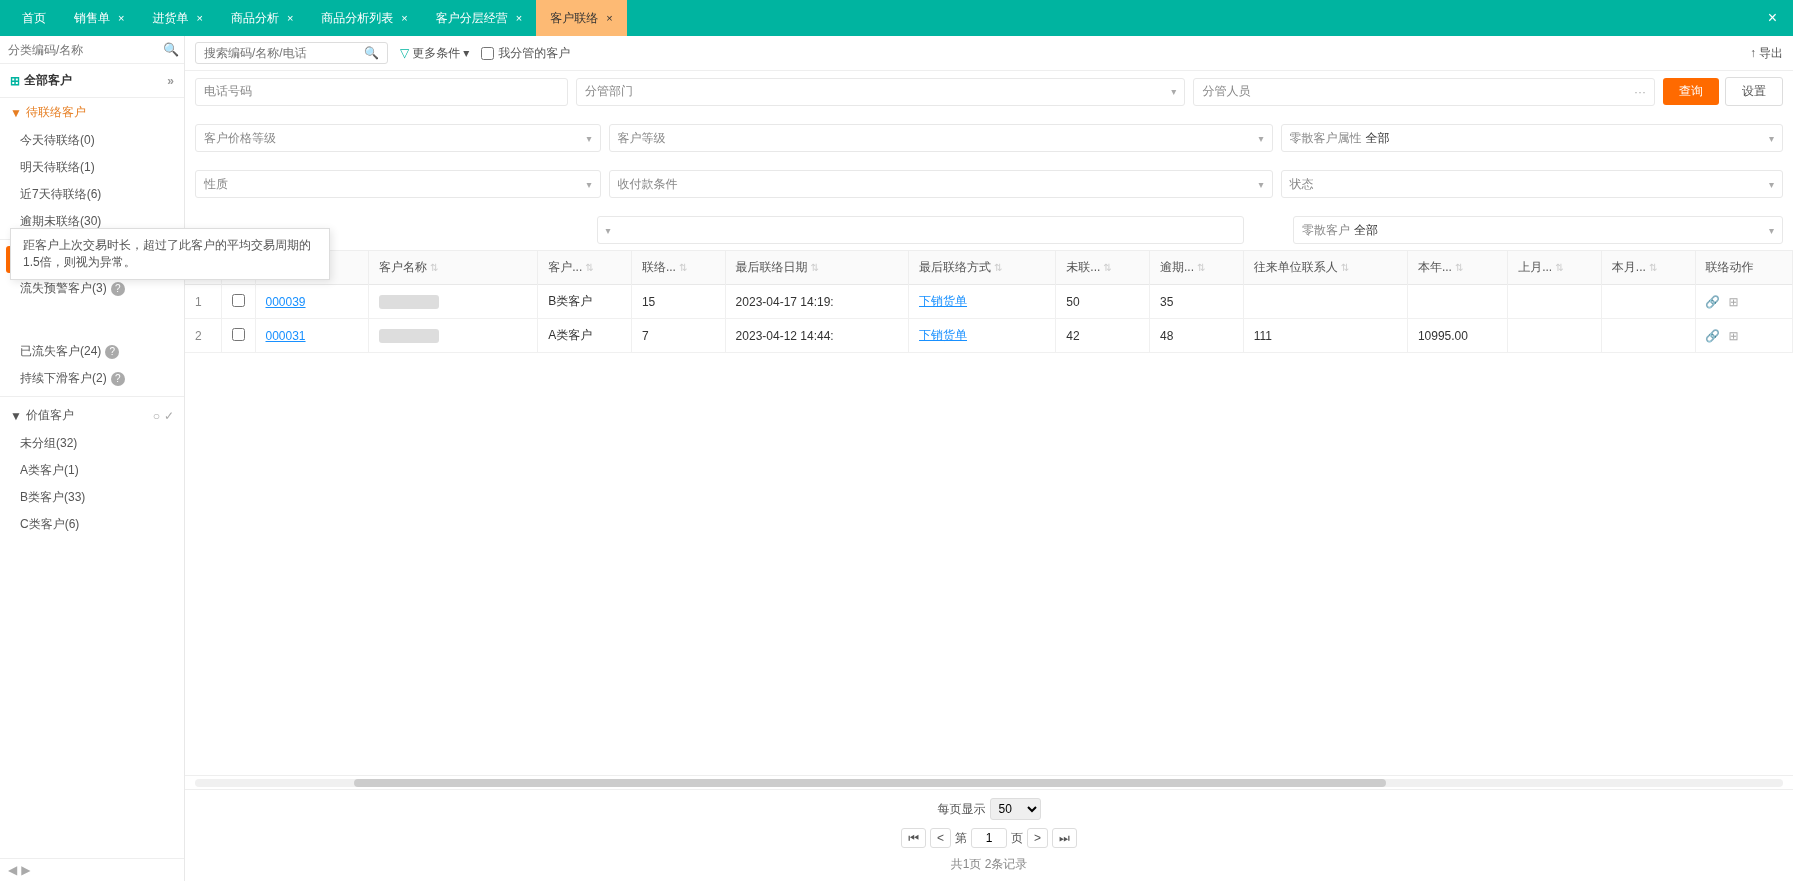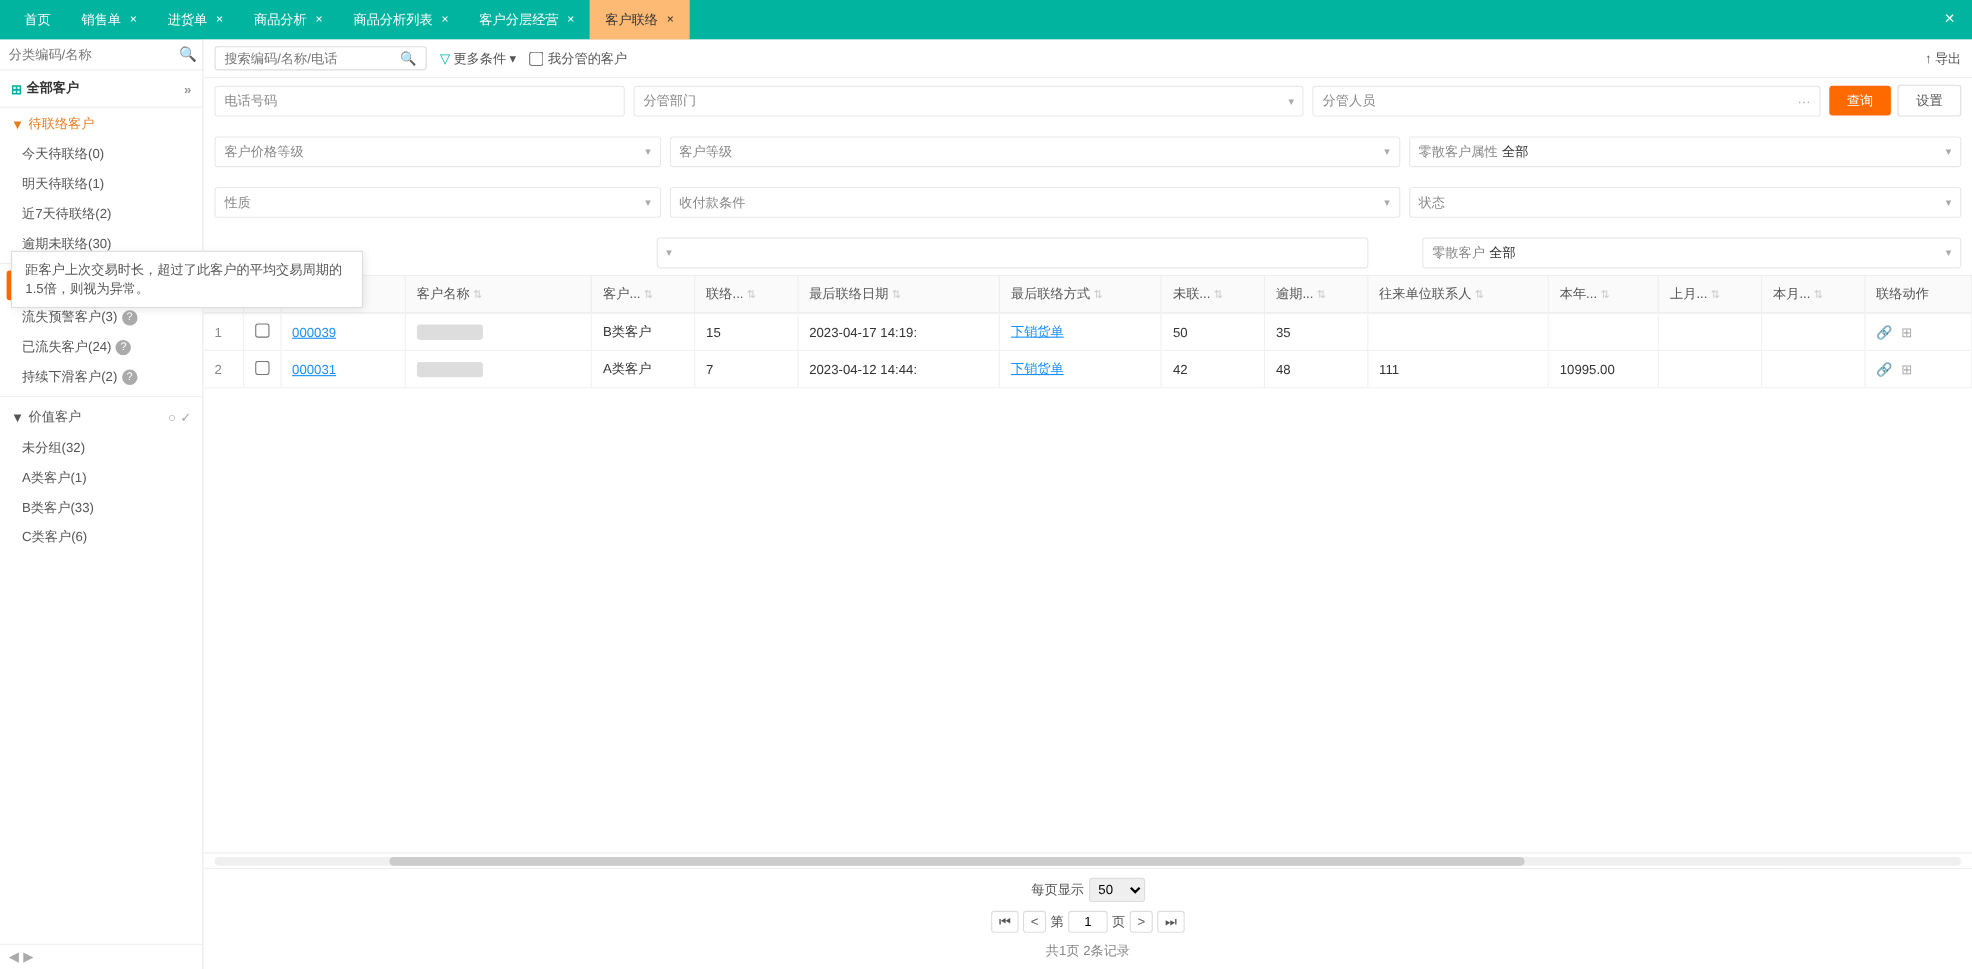--- a/index.html
+++ b/index.html
@@ -285,35 +285,35 @@
       <span class="arrow">▼</span>
       <span>待联络客户</span>
     </div>
     <div class="sidebar-item">
       <span>今天待联络(0)</span>
     </div>
     <div class="sidebar-item">
       <span>明天待联络(1)</span>
     </div>
     <div class="sidebar-item">
-      <span>近7天待联络(2)</span>
+      <span>近7天待联络(6)</span>
     </div>
     <div class="sidebar-item">
       <span>逾期未联络(30)</span>
     </div>
     <div class="sidebar-divider"></div>
     <div class="sidebar-item active" style="display:flex;align-items:center;gap:4px;">
       <span>回购异常客户(2)</span>
       <span style="background:#aaa;color:white;border-radius:50%;width:14px;height:14px;display:inline-flex;align-items:center;justify-content:center;font-size:10px;">?</span>
     </div>
     <div class="sidebar-item" style="display:flex;align-items:center;gap:4px;">
       <span>流失预警客户(3)</span>
       <span style="background:#aaa;color:white;border-radius:50%;width:14px;height:14px;display:inline-flex;align-items:center;justify-content:center;font-size:10px;">?</span>
     </div>
-    <div class="sidebar-item" style="display:flex;align-items:center;gap:4px;">
+    <div class="sidebar-item" style="display:flex;align-items:center;gap:4px;margin-top:36px;">
       <span>已流失客户(24)</span>
       <span style="background:#aaa;color:white;border-radius:50%;width:14px;height:14px;display:inline-flex;align-items:center;justify-content:center;font-size:10px;">?</span>
     </div>
     <div class="sidebar-item" style="display:flex;align-items:center;gap:4px;">
       <span>持续下滑客户(2)</span>
       <span style="background:#aaa;color:white;border-radius:50%;width:14px;height:14px;display:inline-flex;align-items:center;justify-content:center;font-size:10px;">?</span>
     </div>
     <div class="sidebar-divider"></div>
     <div class="sidebar-group-2">
       <span style="margin-right:4px;">▼</span>

